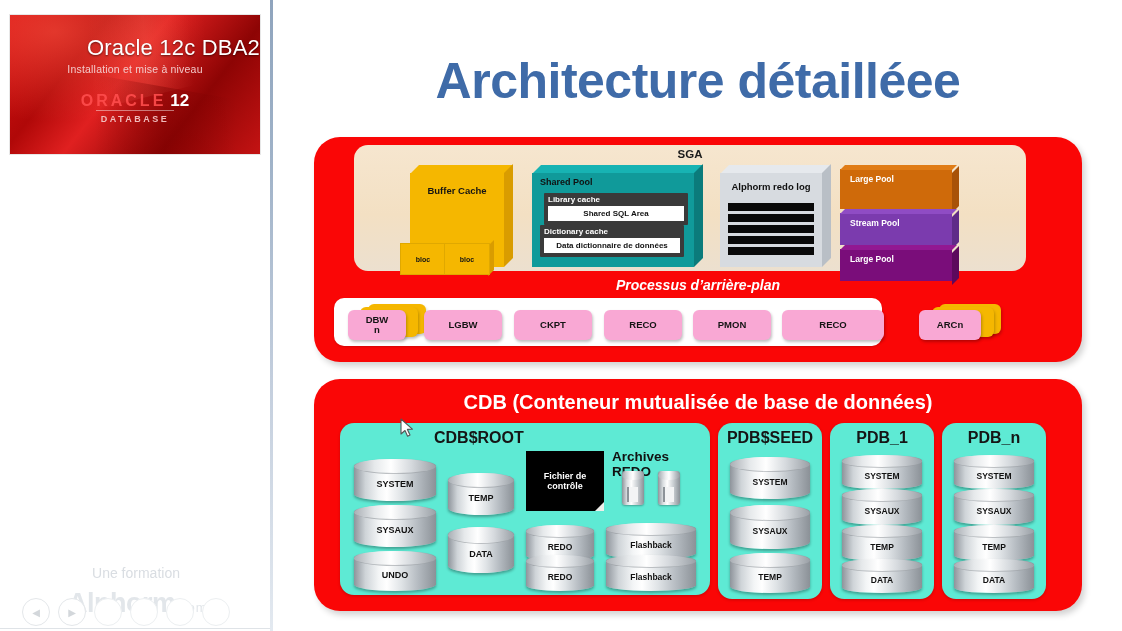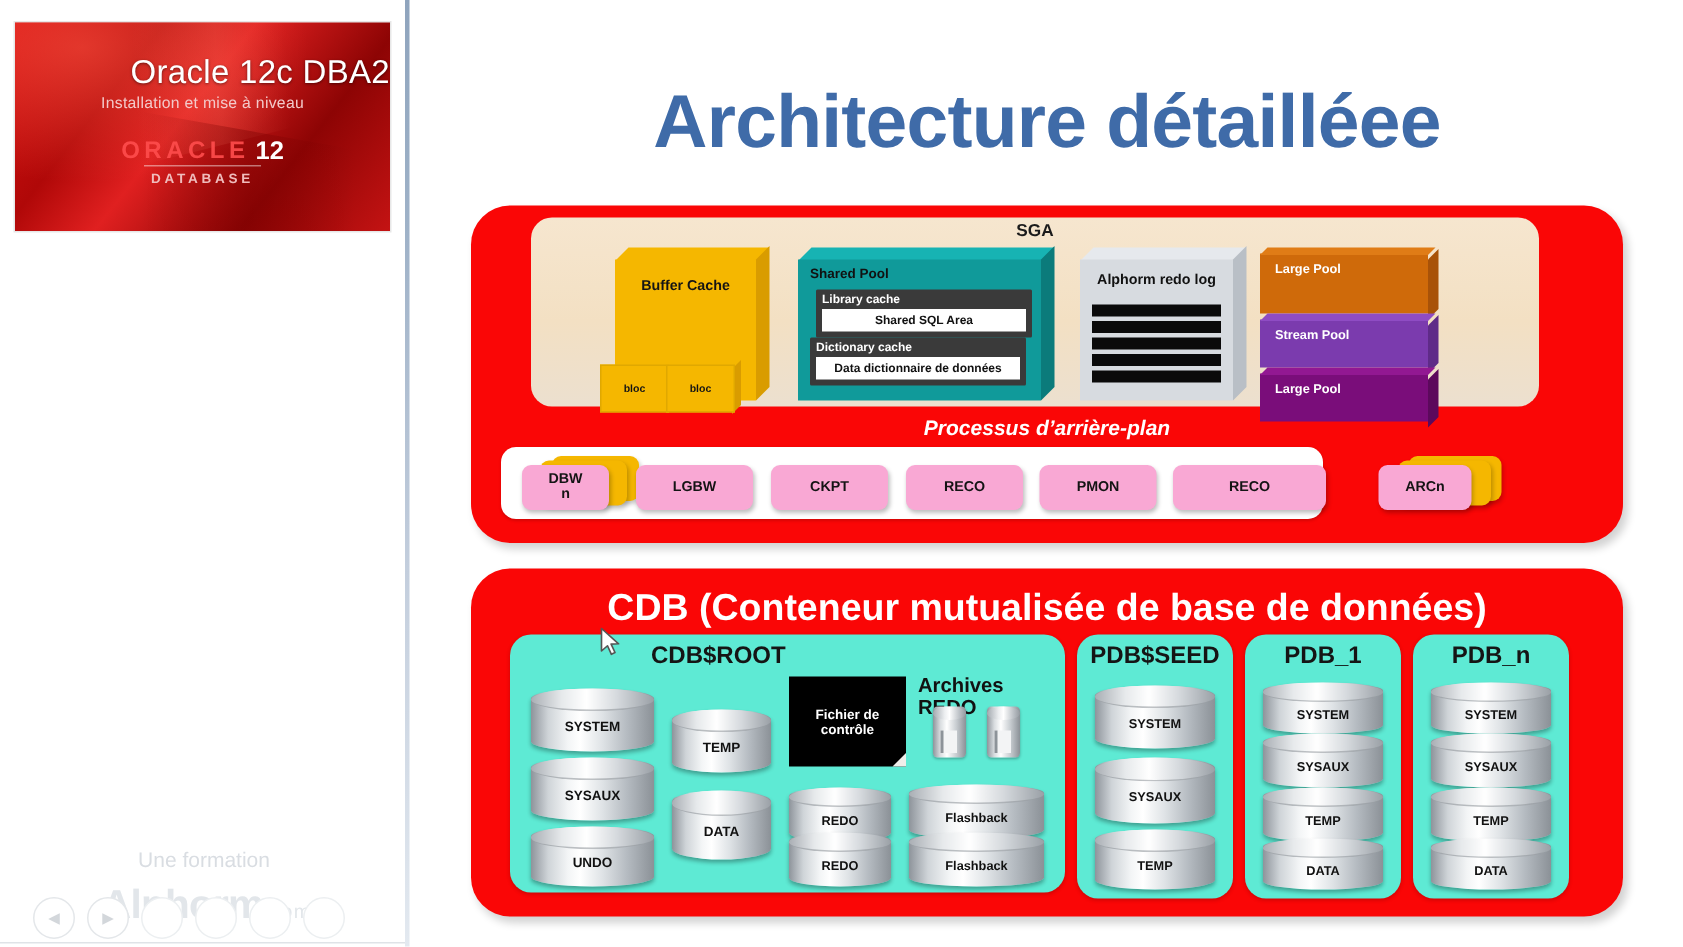--- a/index.html
+++ b/index.html
@@ -129,21 +129,21 @@
   .proc{position:absolute;height:30px;border-radius:6px;background:#f9a8d4;
      display:flex;align-items:center;justify-content:center;font-size:9.5px;font-weight:bold;
      color:#141414;box-shadow:1px 2px 3px rgba(0,0,0,.25);z-index:3;line-height:1.05;text-align:center;}
   .proc-stack{position:absolute;height:30px;border-radius:6px;background:#f5b700;
      box-shadow:1px 2px 3px rgba(0,0,0,.22);z-index:2;}
 
   
   .cdb-card{position:absolute;left:40px;top:379px;width:768px;height:232px;
      background:#fa0606;border-radius:26px;box-shadow:3px 4px 6px rgba(0,0,0,.18);}
   .cdb-label{position:absolute;left:0;right:0;top:12px;text-align:center;color:#fff;
-     font-size:25px;font-weight:bold;}
+     font-size:20px;font-weight:bold;}
   .panel{position:absolute;background:#5eead4;border-radius:14px;box-shadow:0 1px 3px rgba(0,0,0,.2);}
   .panel-title{position:absolute;left:0;right:0;top:6px;text-align:center;
      font-size:16px;font-weight:bold;color:#151515;}
   .cdbroot{left:26px;top:44px;width:370px;height:172px;}
   .cdbroot .panel-title{text-align:left;left:94px;}
   .pdbseed{left:404px;top:44px;width:104px;height:176px;}
   .pdb1{left:516px;top:44px;width:104px;height:176px;}
   .pdbn{left:628px;top:44px;width:104px;height:176px;}
 
   

